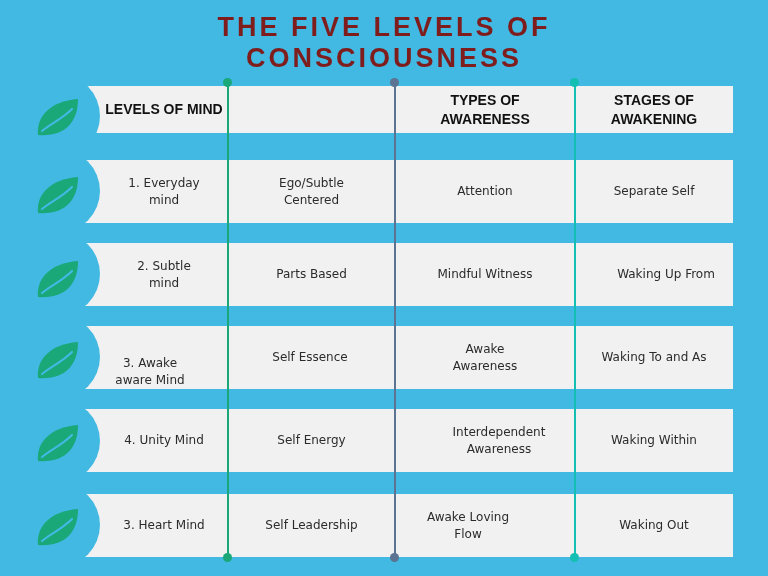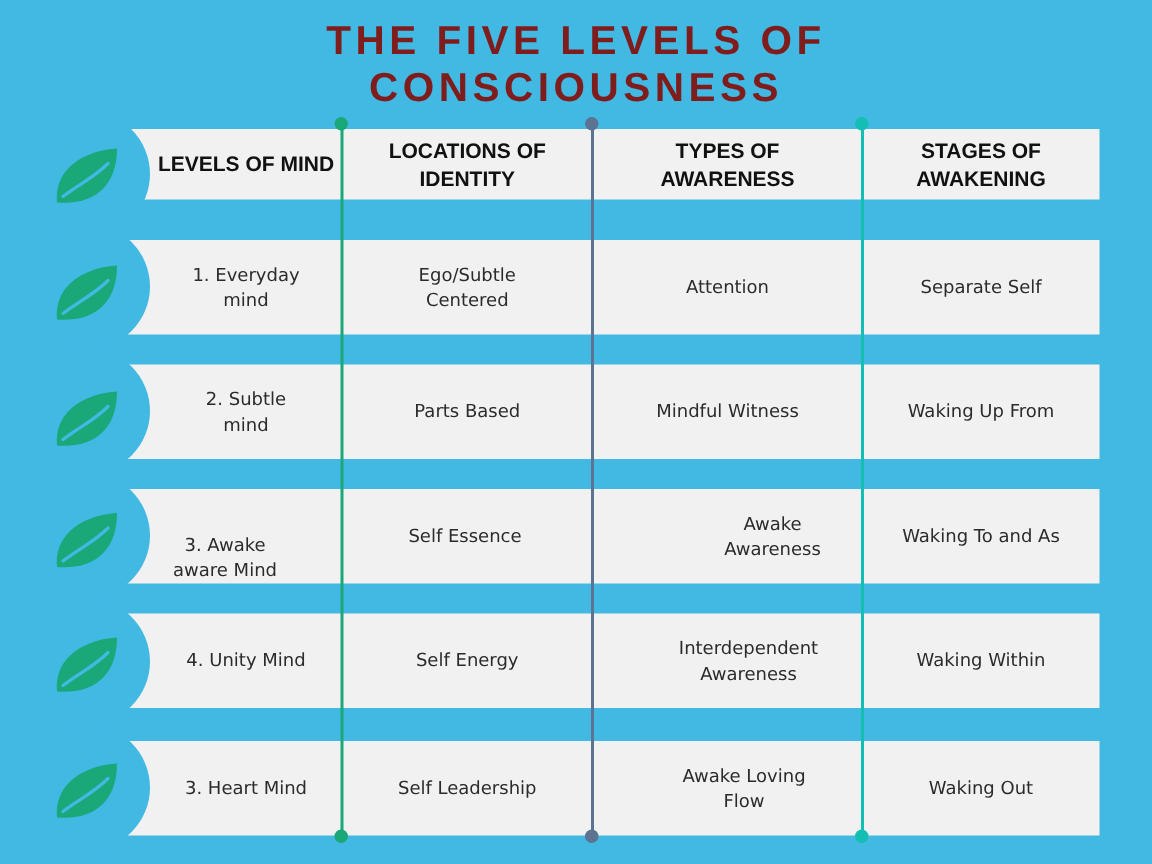--- a/index.html
+++ b/index.html
@@ -16,26 +16,20 @@
 </head>
 <body>
 
 <div class="title">
   <div>THE FIVE LEVELS OF</div>
   <div>CONSCIOUSNESS</div>
 </div>
 
 <div class="row hdr" style="top:86px;height:47px;">
   <div class="cell" style="left:22px;width:128px;">LEVELS OF MIND</div>
-  <div class="cell" style="left:150px;width:167px;">
-      <div>
-        <div>LOCATIONS OF</div>
-        <div>IDENTITY</div>
-      </div>
-    </div>
   <div class="cell" style="left:317px;width:180px;">
       <div>
         <div>TYPES OF</div>
         <div>AWARENESS</div>
       </div>
     </div>
   <div class="cell" style="left:497px;width:158px;">
       <div>
         <div>STAGES OF</div>
         <div>AWAKENING</div>
@@ -53,47 +47,47 @@
   <div class="cell" style="left:317px;width:180px;">Attention</div>
   <div class="cell" style="left:497px;width:158px;border-radius:16px;">Separate Self</div>
 </div>
 
 <div class="row" style="top:243px;height:63px;">
   <div class="cell" style="left:22px;width:128px;">
       <div style="width:70px">2. Subtle mind</div>
     </div>
   <div class="cell" style="left:150px;width:167px;">Parts Based</div>
   <div class="cell" style="left:317px;width:180px;">Mindful Witness</div>
-  <div class="cell" style="left:497px;width:158px;">Waking Up From</div>
+  <div class="cell" style="left:497px;width:158px;padding-left:12px;">Waking Up From</div>
 </div>
 
 <div class="row" style="top:326px;height:63px;">
   <div class="cell" style="left:8px;width:128px;align-items:flex-end;">
       <div style="width:90px">3. Awake aware Mind</div>
     </div>
   <div class="cell" style="left:150px;width:164px;">Self Essence</div>
-  <div class="cell" style="left:317px;width:180px;padding-left:30px;">
+  <div class="cell" style="left:317px;width:180px;">
       <div style="width:80px">Awake Awareness</div>
     </div>
   <div class="cell" style="left:497px;width:158px;">Waking To and As</div>
 </div>
 
 <div class="row" style="top:409px;height:63px;">
   <div class="cell" style="left:22px;width:128px;">4. Unity Mind</div>
   <div class="cell" style="left:150px;width:167px;">Self Energy</div>
   <div class="cell" style="left:317px;width:208px;">
       <div style="width:110px">Interdependent Awareness</div>
     </div>
   <div class="cell" style="left:497px;width:158px;">Waking Within</div>
 </div>
 
 <div class="row" style="top:494px;height:63px;">
   <div class="cell" style="left:22px;width:128px;">3. Heart Mind</div>
   <div class="cell" style="left:150px;width:167px;">Self Leadership</div>
-  <div class="cell" style="left:328px;width:180px;">
+  <div class="cell" style="left:300px;width:180px;">
       <div style="width:90px">Awake Loving Flow</div>
     </div>
   <div class="cell" style="left:497px;width:158px;">Waking Out</div>
 </div>
 
 <div class="cut" style="left:16px;top:74px;"></div>
 <div class="cut" style="left:16px;top:149px;"></div>
 <div class="cut" style="left:16px;top:232px;"></div>
 <div class="cut" style="left:16px;top:315px;"></div>
 <div class="cut" style="left:16px;top:399px;"></div>

